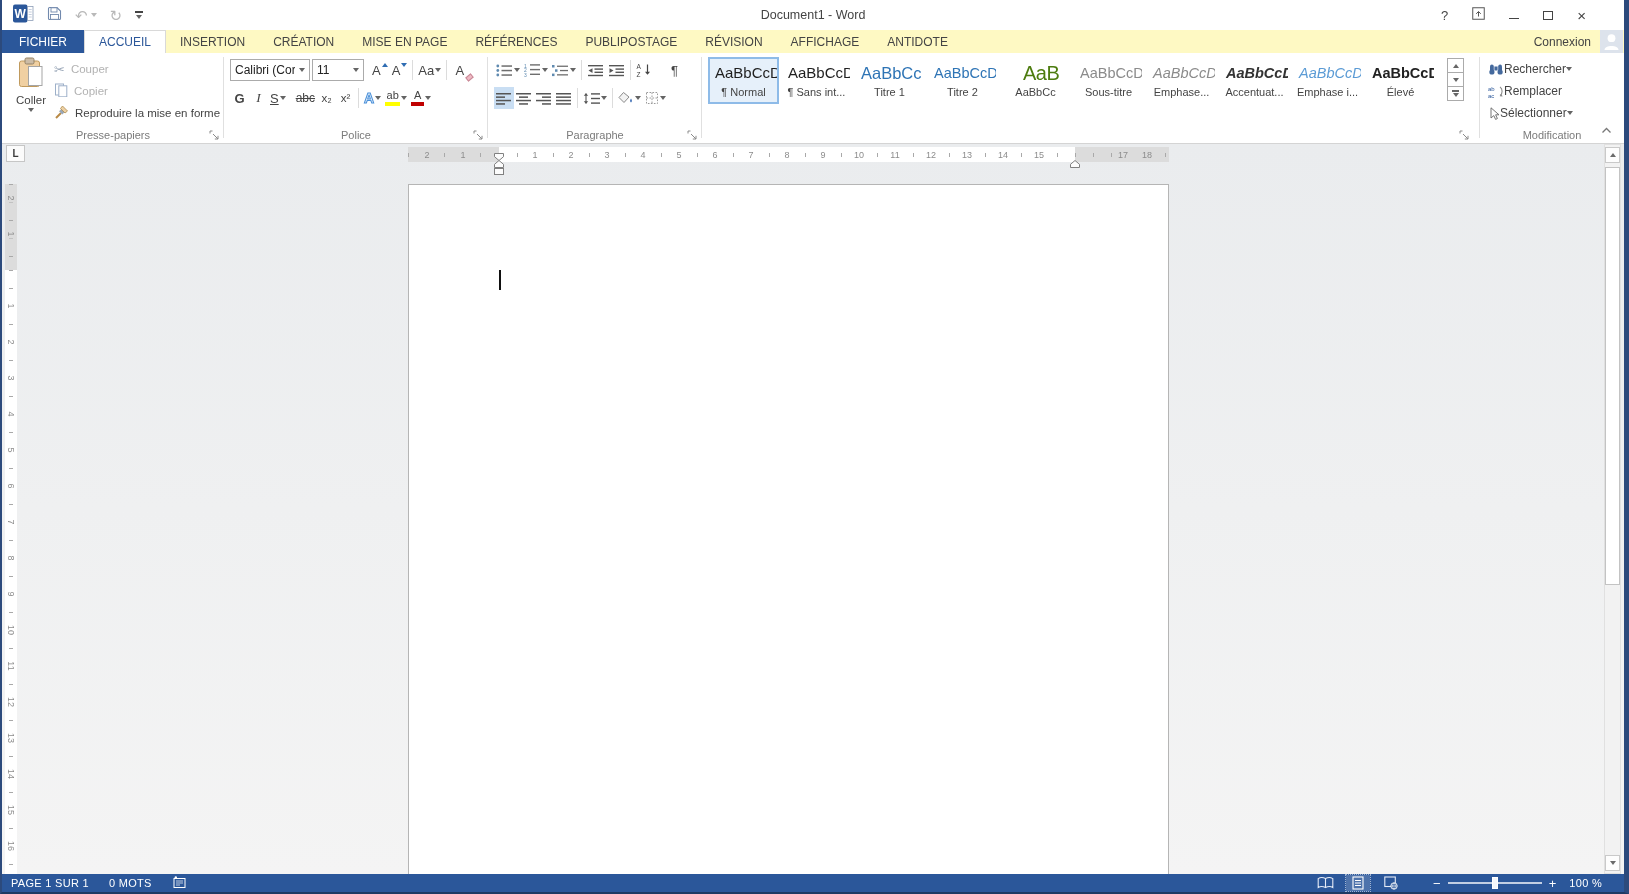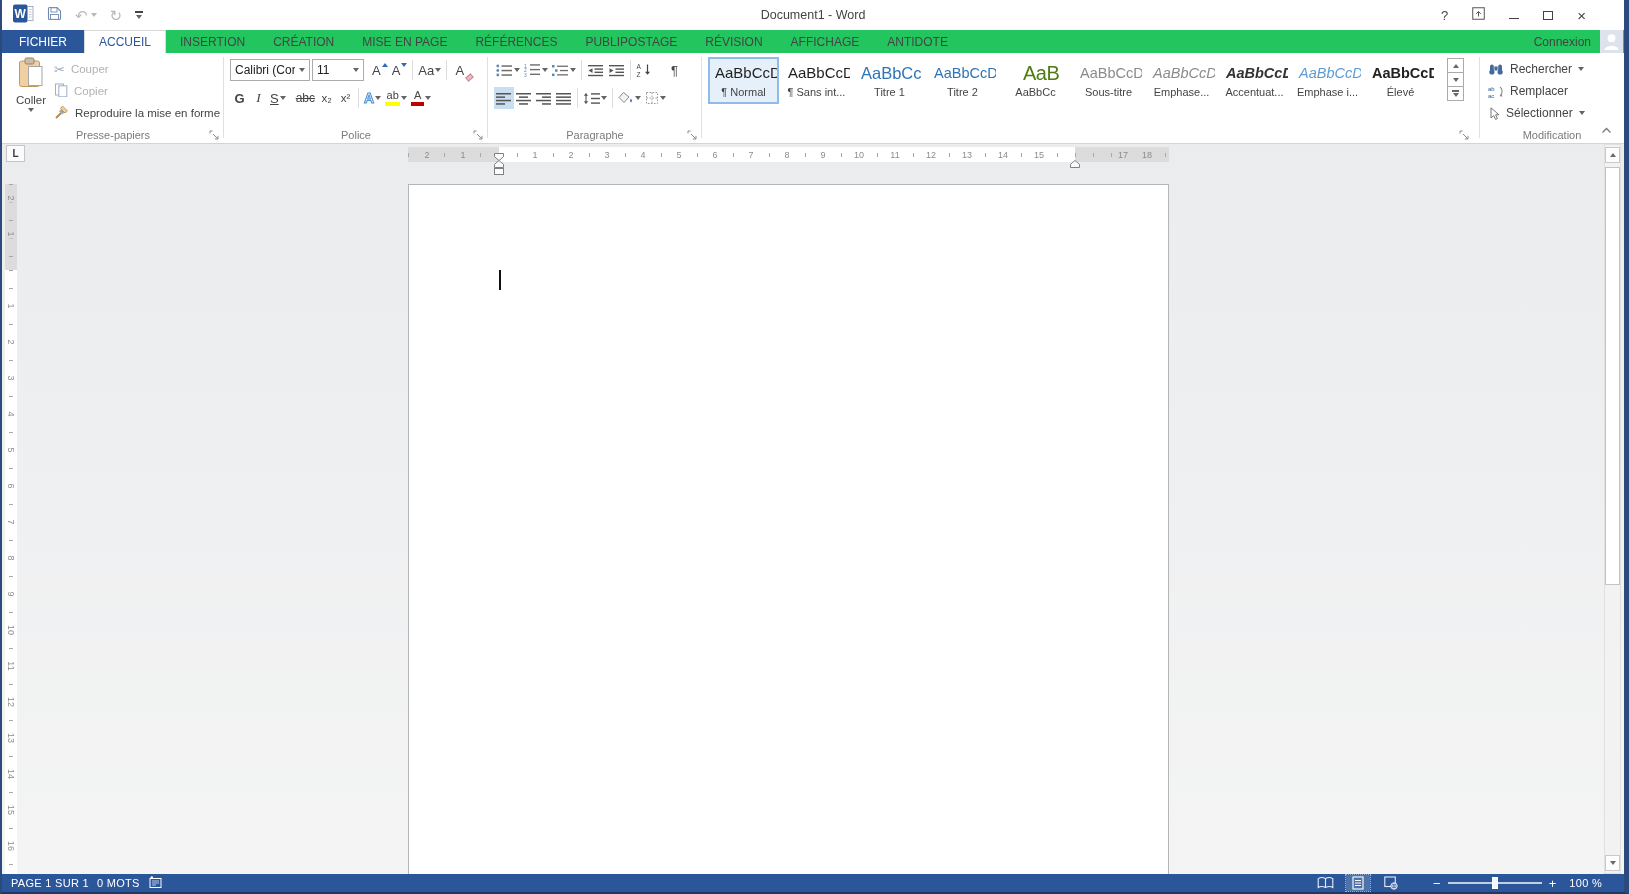--- a/index.html
+++ b/index.html
@@ -17,21 +17,21 @@
   .winctrl .glyph{font-size:13px;color:#444;line-height:1;}
   .min-bar{display:inline-block;width:10px;height:1px;background:#444;margin-top:6px;}
   .max-box{display:inline-block;width:10px;height:9px;border:1.3px solid #444;}
   .close-x{font-size:15px;color:#444;}
   .dd{display:inline-block;width:0;height:0;border-left:3.5px solid transparent;border-right:3.5px solid transparent;border-top:4px solid #646464;}
   .dd.gray{border-top-color:#b9b9b9;}
   .qat-more{display:flex;flex-direction:column;align-items:center;gap:2px;}
   .qat-more .bar{width:8px;height:1.5px;background:#444;}
 
   
-  .tabrow{height:23px;display:flex;align-items:stretch;background:#22c55e;position:relative;}
+  .tabrow{height:23px;display:flex;align-items:stretch;background:#fef9c3;position:relative;}
   .tab{display:flex;align-items:center;padding:0 14px;font-size:12px;color:#444;cursor:default;white-space:nowrap;}
   .tab.type-file{background:#2b579a;color:#fff;padding:0 17px;}
   .tab.type-active{background:#fff;color:#2b579a;border:1px solid #d9d9d9;border-bottom:none;}
   .account{margin-left:auto;display:flex;align-items:center;gap:9px;font-size:12px;color:#444;padding-right:1px;}
   .avatar{width:23px;height:23px;background:#dde3ec;display:flex;align-items:center;justify-content:center;}
 
   
   .ribbon{height:91px;position:relative;border-bottom:1px solid #d4d4d4;background:#fff;}
   .grp{position:absolute;top:0;height:100%;}
   .grp-label{position:absolute;bottom:2px;left:0;right:0;text-align:center;font-size:11px;color:#7b7b7b;white-space:nowrap;}
@@ -89,21 +89,21 @@
   .kind-accentuation .sp{font-size:14.5px;color:#333;font-style:italic;font-weight:bold;}
   .kind-emphase-intense .sp{font-size:14.5px;color:#5b9bd5;font-style:italic;}
   .kind-eleve .sp{font-size:14.5px;color:#222;font-weight:bold;}
   .style-scroll{position:absolute;left:745px;top:5px;width:17px;}
   .ssb{height:15px;border:1px solid #ababab;background:#fff;display:flex;flex-direction:column;align-items:center;justify-content:center;margin-top:-1px;gap:1px;}
   .ssb:first-child{margin-top:0;}
   .tri-up{width:0;height:0;border-left:3.5px solid transparent;border-right:3.5px solid transparent;border-bottom:4px solid #666;}
   .tri-dn{width:0;height:0;border-left:3.5px solid transparent;border-right:3.5px solid transparent;border-top:4px solid #666;}
   .more-bar{width:7px;height:1.2px;background:#666;}
 
-  .erow{display:flex;align-items:center;gap:6px;height:22px;font-size:12px;color:#444;position:absolute;left:8px;white-space:nowrap;}
+  .erow{display:flex;align-items:center;height:22px;font-size:12px;color:#444;position:absolute;left:8px;white-space:nowrap;}
   .collapse{position:absolute;right:12px;bottom:5px;}
 
   
   .workspace{position:absolute;top:144px;left:0;right:0;bottom:18px;background:linear-gradient(#eaecee,#f4f4f4);overflow:hidden;}
   .tabsel{position:absolute;left:4px;top:1px;width:19px;height:17px;background:#fbfbfb;border:1px solid #c6c6c6;display:flex;align-items:center;justify-content:center;font-size:10px;font-weight:bold;color:#3a3a3a;}
   .hruler{position:absolute;left:406px;top:3px;width:761px;height:15px;overflow:visible;}
   .hseg{position:absolute;top:0;height:15px;background-image:repeating-linear-gradient(to right,#a9a9a9 0 1px,transparent 1px 18px);background-size:100% 4px;background-position:0 center;background-repeat:no-repeat;}
   .hseg.gray{background-color:#dcdcdc;} .hseg.white{background-color:#fff;}
   #hsegL{left:0;width:91px;} #hsegC{left:91px;width:576px;} #hsegR{left:667px;width:94px;}
   .rnum{position:absolute;top:50%;font-size:9px;color:#8c8c8c;padding:0 2px;transform:translate(-50%,-50%);line-height:10px;}
@@ -119,21 +119,21 @@
   .caret{position:absolute;left:90px;top:85px;width:1.5px;height:20px;background:#111;animation:blink 1.06s step-end infinite;}
   @keyframes blink{0%,49%{opacity:1}50%,100%{opacity:0}}
   .scrollbar{position:absolute;right:3px;top:0;width:17px;height:100%;background:#f2f2f2;border:1px solid #e0e0e0;}
   .sbtn{position:absolute;left:0;width:15px;height:16px;background:#fdfdfd;border:1px solid #c9c9c9;display:flex;align-items:center;justify-content:center;}
   .sbtn.up{top:2px;} .sbtn.down{bottom:2px;}
   .sbtn .tri-up{border-bottom-color:#6a6a6a;} .sbtn .tri-dn{border-top-color:#6a6a6a;}
   .sthumb{position:absolute;left:0;top:22px;width:15px;height:418px;background:#fff;border:1px solid #c3c3c3;}
 
   
   .statusbar{position:absolute;bottom:0;left:0;right:0;height:18px;background:#2b579a;display:flex;align-items:center;color:#fff;font-size:11px;}
-  .sb-left{display:flex;align-items:center;gap:8px;padding-left:9px;justify-content:center;}
+  .sb-left{display:flex;align-items:center;gap:20px;padding-left:9px;justify-content:center;}
   .sb-left .sb-item{letter-spacing:.3px;}
   .sb-right{margin-left:auto;display:flex;align-items:center;padding-right:22px;}
   .viewbtn{display:flex;align-items:center;justify-content:center;width:24px;height:16px;margin-left:9px;}
   .viewbtn.active{background:rgba(255,255,255,.17);outline:1px dotted rgba(255,255,255,.55);}
   .zoom-minus{margin-left:30px;font-size:13px;line-height:1;}
   .zoom-plus{font-size:13px;line-height:1;}
   .ztrack{position:relative;width:94px;height:2px;background:#c2cfe3;margin:0 7px;}
   .zthumb{position:absolute;left:44px;top:-5px;width:6px;height:12px;background:#f4f7fb;border:1px solid #fff;}
   .zoom-label{margin-left:13px;letter-spacing:.3px;}
 </style>

